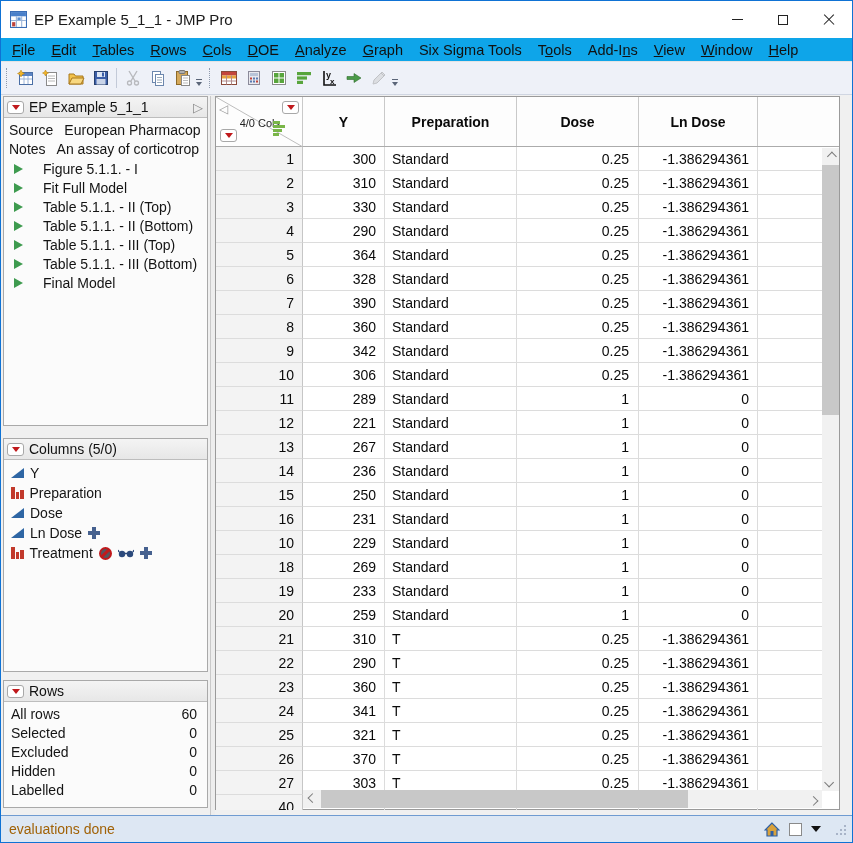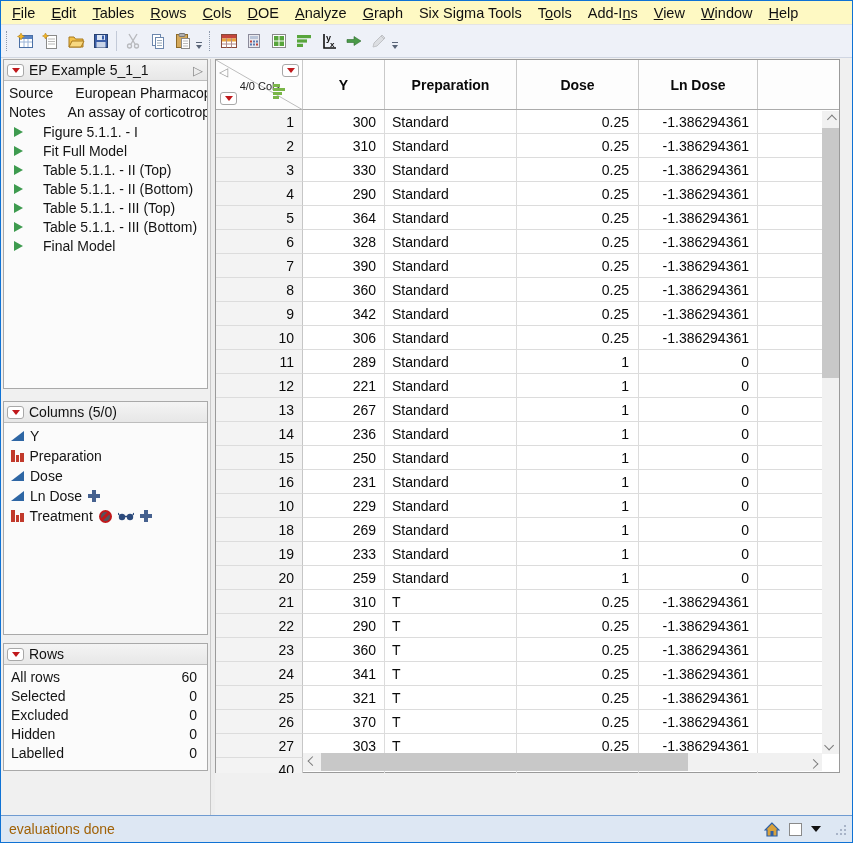--- a/index.html
+++ b/index.html
@@ -13,21 +13,21 @@
   .titlebar { height: 37px; background: #fff; display: flex; align-items: center; flex: 0 0 auto; }
   .app-icon { margin: 0 7px 0 9px; width: 17px; height: 17px; display: inline-block; }
   .title { font-size: 15px; color: #1a1a1a; white-space: nowrap; }
   .caption-btns { margin-left: auto; display: flex; height: 100%; }
   .cap { width: 46px; height: 100%; display: flex; align-items: center; justify-content: center; position: relative; }
   .cap .bar { width: 11px; height: 1px; background: #222; }
   .cap .box { width: 10px; height: 10px; border: 1px solid #222; }
   .cap .x1,.cap .x2 { position: absolute; width: 14px; height: 1.4px; background: #222; }
   .cap .x1 { transform: rotate(45deg); } .cap .x2 { transform: rotate(-45deg); }
   
-  .menubar { height: 24px; background: #fef9c3; display: flex; align-items: center;
+  .menubar { height: 24px; background: #0ea5e9; display: flex; align-items: center;
     padding-left: 3px; border-bottom: 1px solid #e4e4e4; white-space: nowrap; flex: 0 0 auto; }
   .mi { font-size: 14.5px; color: #111; padding: 2px 8px; cursor: default; }
   .mi u { text-decoration: underline; }
   
   .toolbar { height: 33px; background: #eef1f8; border-bottom: 1px solid #d0d6e2;
     display: flex; align-items: center; padding-left: 2px; flex: 0 0 auto; }
   .grip-v { width: 4px; height: 20px; border-left: 1px dotted #8f9aad; margin: 0 3px; }
   .tbtn { width: 25px; height: 25px; display: flex; align-items: center; justify-content: center; }
   .tsep { width: 1px; height: 20px; background: #c3cad8; margin: 0 3px; }
   .ovf { display: flex; flex-direction: column; align-items: center; margin: 8px 4px 0 1px; }
@@ -42,21 +42,21 @@
   .p2 { height: 234px; margin-bottom: 8px; }
   .p3 { height: 128px; }
   .phead { height: 21px; background: linear-gradient(#f4f4f4,#e7e7e7); border-bottom: 1px solid #bdbdbd;
     display: flex; align-items: center; gap: 5px; padding: 0 4px 0 3px; }
   .phead .ptitle { font-size: 14px; color: #111; white-space: nowrap; }
   .rtb { width: 17px; height: 13px; background: #fff; border: 1px solid #a8a8a8; border-radius: 3px;
     display: inline-flex; align-items: center; justify-content: center; flex: 0 0 auto; }
   .rtb .rt { width: 0; height: 0; border-left: 4px solid transparent; border-right: 4px solid transparent; border-top: 5px solid #c0191c; }
   .expander { margin-left: auto; color: #8a8a8a; font-size: 13px; line-height: 1; }
   .pbody { padding: 3px 0 0 5px; }
-  .kvline { font-size: 14px; color: #141414; line-height: 19px; white-space: nowrap; overflow: hidden; display: flex; gap: 22px; }
+  .kvline { font-size: 14px; color: #141414; line-height: 19px; white-space: nowrap; overflow: hidden; display: flex; gap: 11px; }
   .tree-item { display: flex; align-items: center; gap: 20px; height: 19px; padding-left: 5px; white-space: nowrap; }
   .garrow { width: 0; height: 0; border-top: 5px solid transparent; border-bottom: 5px solid transparent; border-left: 9px solid #3e9b4f; flex: 0 0 auto; }
   .tree-item .lbl { font-size: 14px; color: #141414; }
   .col-item { display: flex; align-items: center; gap: 6px; height: 20px; padding-left: 2px; white-space: nowrap; }
   .col-item .lbl { font-size: 14px; color: #141414; }
   .ic-cont { width: 0; height: 0; border-left: 13px solid transparent; border-bottom: 10px solid #2e66a4; flex: 0 0 auto; }
   .ic-nom { display: inline-flex; align-items: flex-end; gap: 1px; height: 12px; flex: 0 0 auto; }
   .ic-nom i { display: block; width: 3.5px; background: #c1392b; }
   .ic-nom i:nth-child(1){height:12px}.ic-nom i:nth-child(2){height:7px}.ic-nom i:nth-child(3){height:9px}
   .badge-plus { position: relative; width: 12px; height: 12px; flex: 0 0 auto; }
@@ -117,20 +117,44 @@
   .tri-down { width: 0; height: 0; border-left: 5px solid transparent; border-right: 5px solid transparent; border-top: 6px solid #111; }
   .grip { position: relative; width: 12px; height: 12px; margin-left: 4px; }
   .grip::before { content:""; position:absolute; right:0; bottom:0; width:2px; height:2px; background:#a8b4c8;
     box-shadow: -4px 0 #a8b4c8, -8px 0 #a8b4c8, 0 -4px #a8b4c8, -4px -4px #a8b4c8, 0 -8px #a8b4c8; }
 </style>
 </head>
 <body>
 
 <div class="win">
 
+  <div class="titlebar">
+    <span class="app-icon">
+      <svg width="17" height="17" viewBox="0 0 16 16">
+        <rect x="0.5" y="0.5" width="15" height="15" fill="#ffffff" stroke="#3a6db5"></rect>
+        <rect x="1" y="1" width="14" height="4" fill="#4a80c9"></rect>
+        <path d="M1 9h14 M6 5v10 M11 5v10" stroke="#9ab4d8" stroke-width="1" fill="none"></path>
+        <rect x="2" y="10.5" width="3" height="4" fill="#c0433a"></rect>
+        <rect x="7" y="6" width="3" height="2.5" fill="#5a8fd0"></rect>
+      </svg>
+    </span>
+    <span class="title">EP Example 5_1_1 - JMP Pro</span>
+    <div class="caption-btns">
+      <div class="cap">
+          <div class="bar"></div>
+        </div>
+      <div class="cap">
+          <div class="box"></div>
+        </div>
+      <div class="cap">
+          <div class="x1"></div>
+          <div class="x2"></div>
+        </div>
+    </div>
+  </div>
 
   <div class="menubar" id="menubar">
       <span class="mi"><span></span><u>F</u><span>ile</span></span>
       <span class="mi"><span></span><u>E</u><span>dit</span></span>
       <span class="mi"><span></span><u>T</u><span>ables</span></span>
       <span class="mi"><span></span><u>R</u><span>ows</span></span>
       <span class="mi"><span></span><u>C</u><span>ols</span></span>
       <span class="mi"><span></span><u>D</u><span>OE</span></span>
       <span class="mi"><span></span><u>A</u><span>nalyze</span></span>
       <span class="mi"><span></span><u>G</u><span>raph</span></span>

